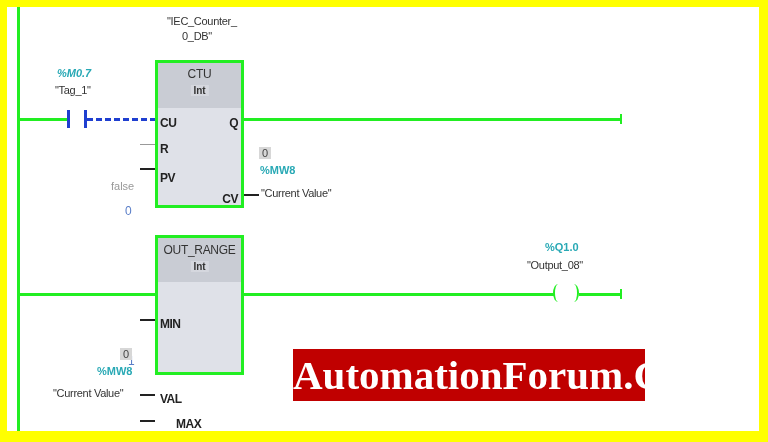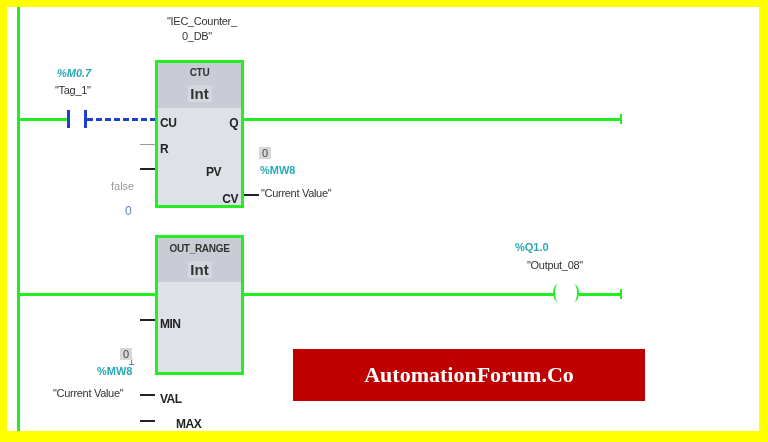--- a/index.html
+++ b/index.html
@@ -5,29 +5,29 @@
   html,body{margin:0;padding:0;}
   body{width:768px;height:442px;position:relative;overflow:hidden;background:#ffff00;font-family:"Liberation Sans",sans-serif;}
   .canvas{position:absolute;left:7px;top:7px;width:752px;height:424px;background:#ffffff;overflow:hidden;}
   .abs{position:absolute;}
   .rail{position:absolute;background:#22ee22;}
   .wire{position:absolute;height:3px;background:#22ee22;}
   .pinline{position:absolute;height:2px;background:#222;}
   .pinline.grey{background:#999;height:1px;}
   .block{position:absolute;border:3px solid #22ee22;background:#dfe1e8;box-sizing:border-box;}
   .block .hdr{position:absolute;left:0;right:0;top:0;background:#c9ccd4;}
-  .bname{position:absolute;left:0;right:0;text-align:center;font-size:10px;font-weight:bold;color:#333;letter-spacing:-0.3px;}
-  .btype{position:absolute;left:50%;transform:translateX(-50%);font-size:15px;font-weight:bold;color:#333;background:#d5d7de;padding:0 3px;}
+  .bname{position:absolute;left:0;right:0;text-align:center;font-size:12px;font-weight:normal;color:#333;letter-spacing:-0.3px;}
+  .btype{position:absolute;left:50%;transform:translateX(-50%);font-size:10px;font-weight:bold;color:#333;background:#d5d7de;padding:0 3px;}
   .pin{position:absolute;font-size:12px;font-weight:bold;color:#222;letter-spacing:-0.5px;}
   .addr{position:absolute;font-size:11px;font-weight:bold;color:#29a9b5;}
   .tag{position:absolute;font-size:11px;color:#333;white-space:nowrap;letter-spacing:-0.3px;}
   .val{position:absolute;font-size:12px;color:#5a7ec8;margin-top:44px;}
   .valbox{position:absolute;font-size:11px;color:#444;background:#d7d7d7;padding:0 3px;}
   .grey{color:#999;}
-  .banner{position:absolute;left:286px;top:342px;width:352px;height:52px;background:#c00000;color:#fff;font-family:"Liberation Serif",serif;font-weight:bold;font-size:22px;text-align:center;line-height:52px;}
+  .banner{position:absolute;left:286px;top:342px;width:352px;height:52px;background:#c00000;color:#fff;font-family:"Liberation Serif",serif;font-weight:bold;font-size:41px;text-align:center;line-height:52px;}
 </style>
 </head>
 <body>
 
 <div class="canvas">
 
   <div class="rail" style="left:10px;top:0;width:3px;height:424px;"></div>
 
   <div class="tag" style="left:160px;top:8px;">"IEC_Counter_</div>
   <div class="tag" style="left:175px;top:23px;">0_DB"</div>
@@ -43,21 +43,21 @@
   </div>
   <div class="abs" style="left:80px;top:111px;width:69px;border-top:3px dashed #1f3fd0;"></div>
 
   <div class="block" style="left:148px;top:53px;width:89px;height:148px;">
     <div class="hdr" style="height:45px;"></div>
     <div class="bname" style="top:4px;">CTU</div>
     <div class="btype" style="top:22px;">Int</div>
     <div class="pin" style="left:2px;top:53px;">CU</div>
     <div class="pin" style="right:3px;top:53px;">Q</div>
     <div class="pin" style="left:2px;top:79px;">R</div>
-    <div class="pin" style="left:2px;top:102px;margin-left:46px;">PV</div>
+    <div class="pin" style="left:2px;top:108px;">PV</div>
     <div class="pin" style="right:3px;top:129px;">CV</div>
   </div>
 
   <div class="wire" style="left:237px;top:111px;width:378px;"></div>
   <div class="abs" style="left:613px;top:107px;width:2px;height:10px;background:#22ee22;"></div>
 
   <div class="val grey" style="left:104px;top:129px;font-size:11px;">false</div>
   <div class="pinline grey" style="left:133px;top:137px;width:15px;"></div>
   <div class="val" style="left:118px;top:153px;">0</div>
   <div class="pinline" style="left:133px;top:161px;width:15px;"></div>
@@ -84,21 +84,21 @@
   <div class="pinline" style="left:133px;top:312px;width:15px;"></div>
 
   <div class="valbox" style="left:113px;top:341px;">0</div>
   <div class="addr" style="left:90px;top:358px;">%MW8</div>
   <div class="tag" style="left:46px;top:380px;">"Current Value"</div>
   <div class="pinline" style="left:133px;top:387px;width:15px;"></div>
 
   <div class="val" style="left:120px;top:405px;">3</div>
   <div class="pinline" style="left:133px;top:413px;width:15px;"></div>
 
-  <div class="addr" style="left:508px;top:234px;">%Q1.0</div>
+  <div class="addr" style="left:538px;top:234px;">%Q1.0</div>
   <div class="tag" style="left:520px;top:252px;">"Output_08"</div>
   <div class="abs" style="left:546px;top:277px;width:26px;height:20px;">
     <div class="abs" style="left:0;top:0;width:8px;height:18px;border-left:2px solid #22ee22;border-radius:50% 0 0 50%;"></div>
     <div class="abs" style="right:0;top:0;width:8px;height:18px;border-right:2px solid #22ee22;border-radius:0 50% 50% 0;"></div>
   </div>
   <div class="wire" style="left:572px;top:286px;width:43px;"></div>
   <div class="abs" style="left:613px;top:282px;width:2px;height:10px;background:#22ee22;"></div>
 
   <div class="banner">AutomationForum.Co</div>
 </div>

